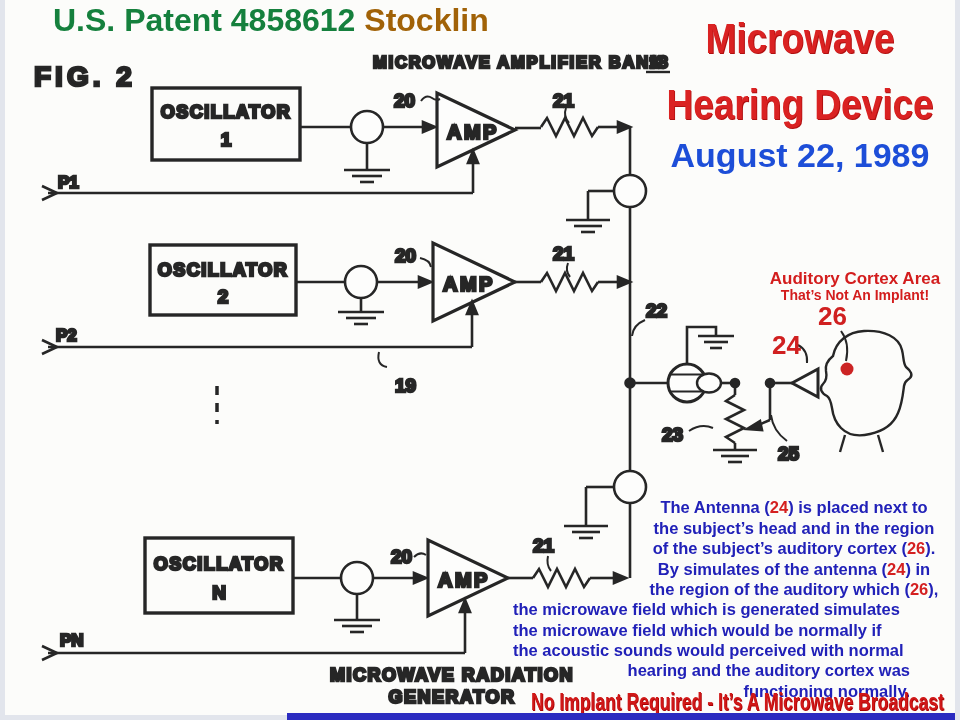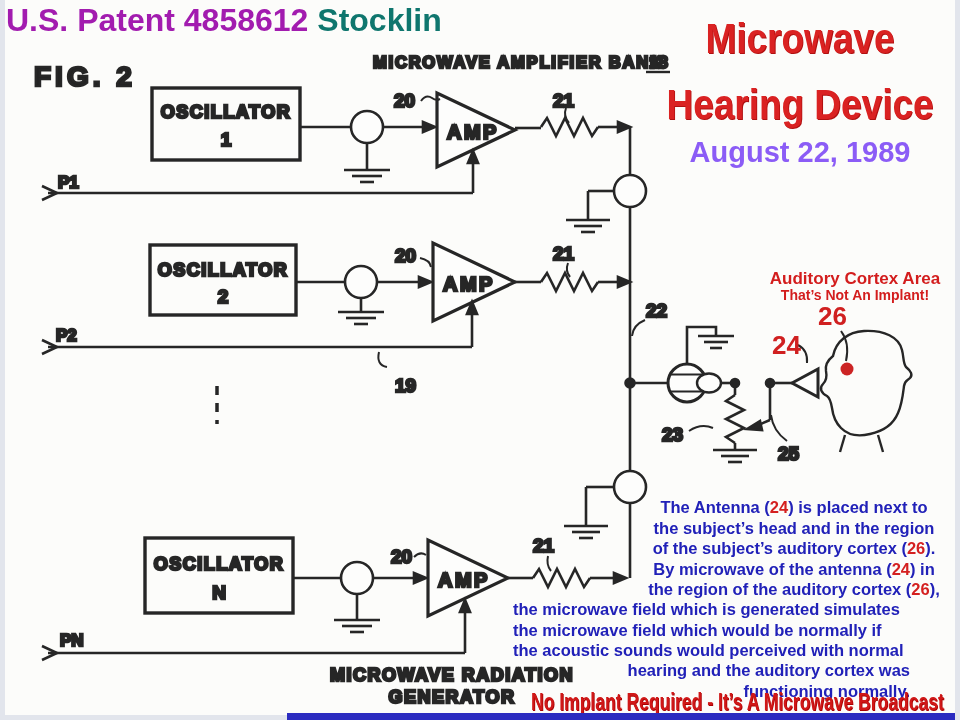--- a/index.html
+++ b/index.html
@@ -1,26 +1,26 @@
 <!DOCTYPE html>
 <html><head>
 <meta charset="utf-8">
 <style>
   html,body{margin:0;padding:0;background:#ddd;}
   #stage{position:relative;width:960px;height:720px;background:#fcfcfa;overflow:hidden;
          font-family:"Liberation Sans",sans-serif;}
   .abs{position:absolute;}
   
   .patent-title{left:6px;top:2px;font-size:32px;font-weight:700;white-space:nowrap;letter-spacing:0;}
-  .red{color:#a21caf;}
-  .blue{color:#0f766e;}
+  .red{color:#15803d;padding-left:47px;}
+  .blue{color:#a16207;}
   .device-title{left:642px;top:6px;width:316px;text-align:center;color:#da2222;font-weight:700;
                 font-size:42px;line-height:66px;transform:scaleX(.88);transform-origin:center top;
                 text-shadow:1px 1px 0 #b01010;}
-  .device-date{left:642px;top:136px;width:316px;text-align:center;color:#8b5cf6;font-weight:700;font-size:29px;}
+  .device-date{left:642px;top:136px;width:316px;text-align:center;color:#1d4ed8;font-weight:700;font-size:34px;}
   .cortex{left:752px;top:270px;width:206px;text-align:center;color:#d31d1d;font-weight:700;}
   .cortex .t1{font-size:17px;line-height:18px;}
   .cortex .t2{font-size:14px;line-height:14px;}
   .refnum{font-size:26px;font-weight:700;color:#d02020;line-height:26px;}
   .para{font-weight:700;color:#2121b8;font-size:16.5px;line-height:20.5px;white-space:nowrap;}
   .para .rnum{color:#d42020;}
   .para-a{left:624px;top:497px;width:340px;text-align:center;}
   .para-b{left:513px;top:599px;width:446px;text-align:left;}
   .para-c{left:590px;top:660px;width:320px;text-align:right;}
   .footer-red{left:531px;top:688px;font-size:24px;font-weight:700;color:#d01818;white-space:nowrap;
@@ -232,22 +232,22 @@
     <div class="t2">That’s Not An Implant!</div>
   </div>
 
   <div class="abs refnum" style="left:818px;top:303px">26</div>
   <div class="abs refnum" style="left:772px;top:332px">24</div>
 
   <div class="abs para para-a">
       <div><span>The Antenna (</span><span class="rnum">24</span><span>) is placed next to</span></div>
       <div><span>the subject’s head and in the region</span></div>
       <div><span>of the subject’s auditory cortex (</span><span class="rnum">26</span><span>).</span></div>
-      <div><span>By microwave of the antenna (</span><span class="rnum">24</span><span>) in</span></div>
-      <div><span>the region of the auditory cortex (</span><span class="rnum">26</span><span>),</span></div>
+      <div><span>By simulates of the antenna (</span><span class="rnum">24</span><span>) in</span></div>
+      <div><span>the region of the auditory which (</span><span class="rnum">26</span><span>),</span></div>
     </div>
   <div class="abs para para-b">
       <div><span>the microwave field which is generated simulates</span></div>
       <div><span>the microwave field which would be normally if</span></div>
       <div><span>the acoustic sounds would perceived with normal</span></div>
     </div>
   <div class="abs para para-c">
       <div><span>hearing and the auditory cortex was</span></div>
       <div><span>functioning normally.</span></div>
     </div>

